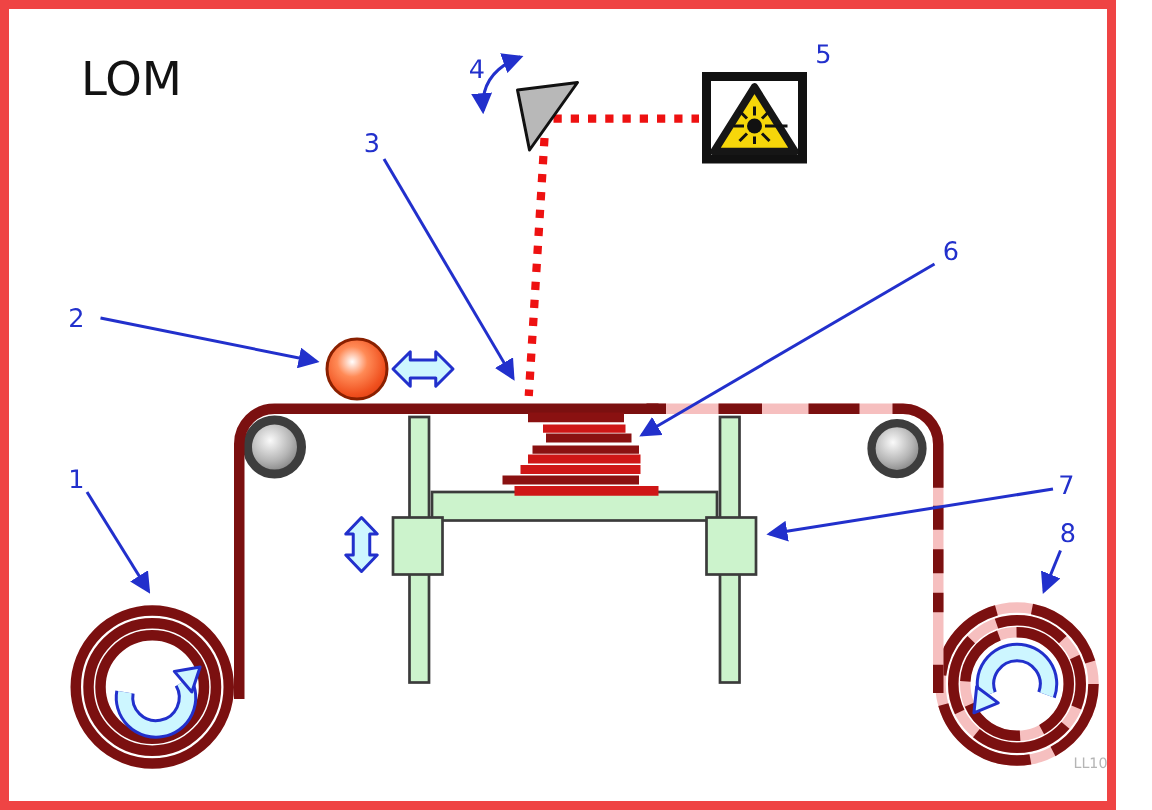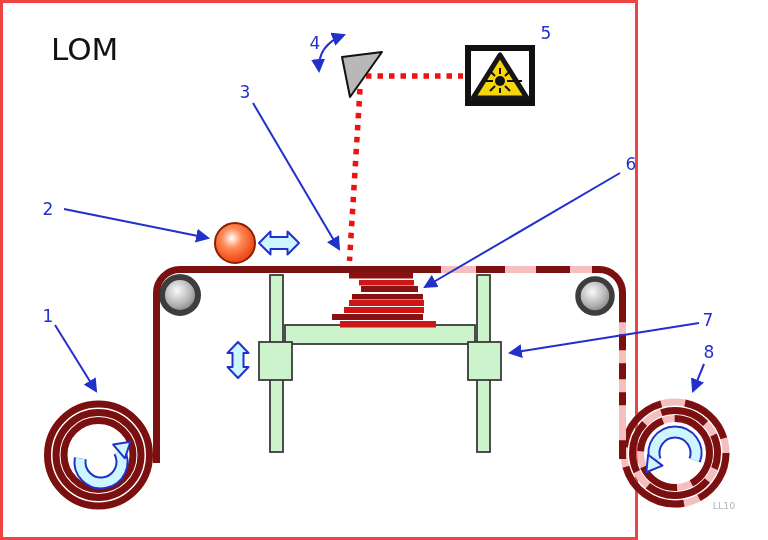--- a/index.html
+++ b/index.html
@@ -1,17 +1,17 @@
 <!DOCTYPE html>
 <html><head>
 <meta charset="utf-8">
 <style>
   html,body{margin:0;padding:0;background:#fff;}
-  .stage{width:638px;height:540px;position:relative;background:#ffffff;
-         border:3px solid #ef4444;box-sizing:border-box;
+  .stage{width:744px;height:540px;position:relative;background:#ffffff;
+         border:6px solid #ef4444;box-sizing:border-box;
          font-family:"DejaVu Sans", sans-serif;}
   svg{display:block;}
   .title-text{font-family:"DejaVu Sans", sans-serif;font-size:31px;fill:#121212;}
   .callout-text{font-family:"DejaVu Sans", sans-serif;font-size:17px;fill:#2230cc;}
   .watermark-text{font-family:"DejaVu Sans", sans-serif;font-size:9.5px;fill:#b5b5b5;}
   .callout-line{stroke:#2230cc;stroke-width:2;fill:none;}
   .band-dark{stroke:#7b1010;stroke-width:7;fill:none;}
   .band-pink{stroke:#f6bfbf;stroke-width:7;fill:none;}
   .spool-dark{stroke:#7b1010;stroke-width:7;fill:none;}
   .spool-pink{stroke:#f6bfbf;stroke-width:7;fill:none;}

